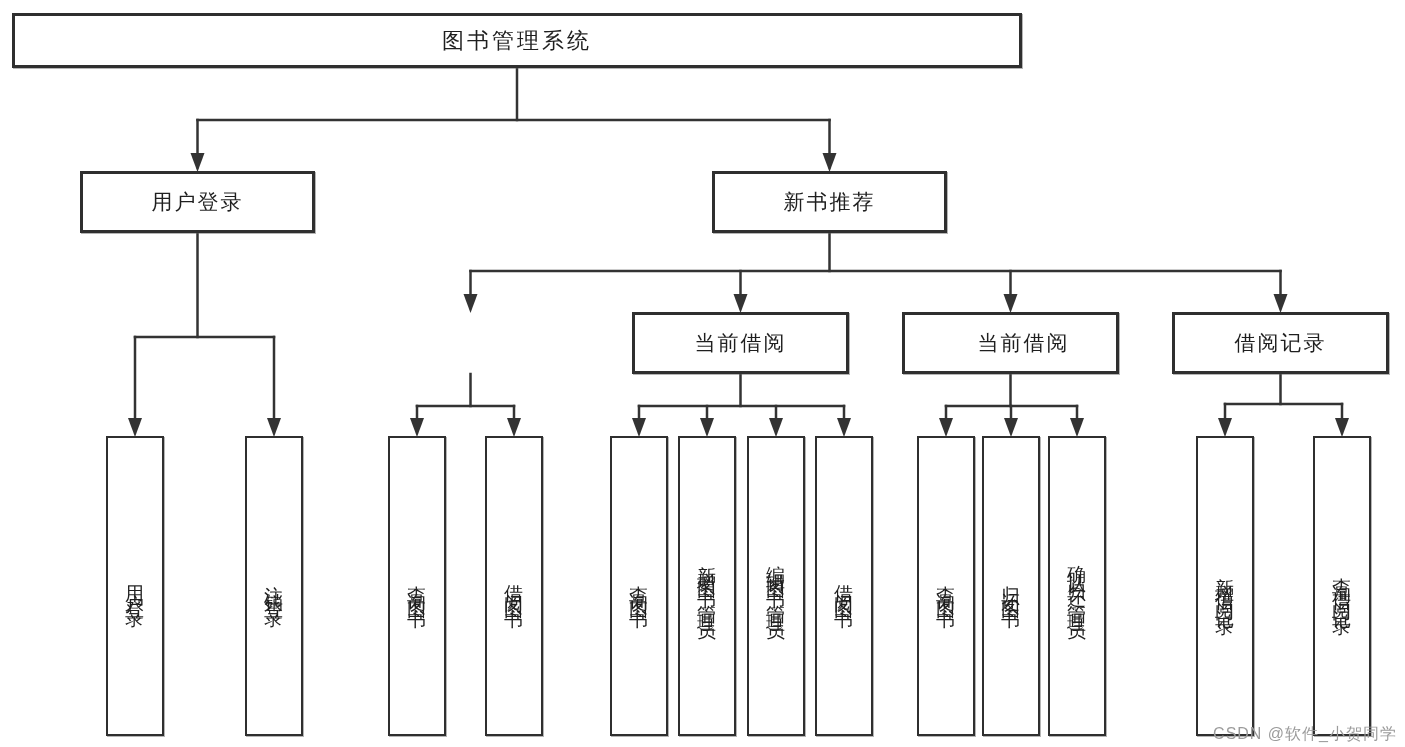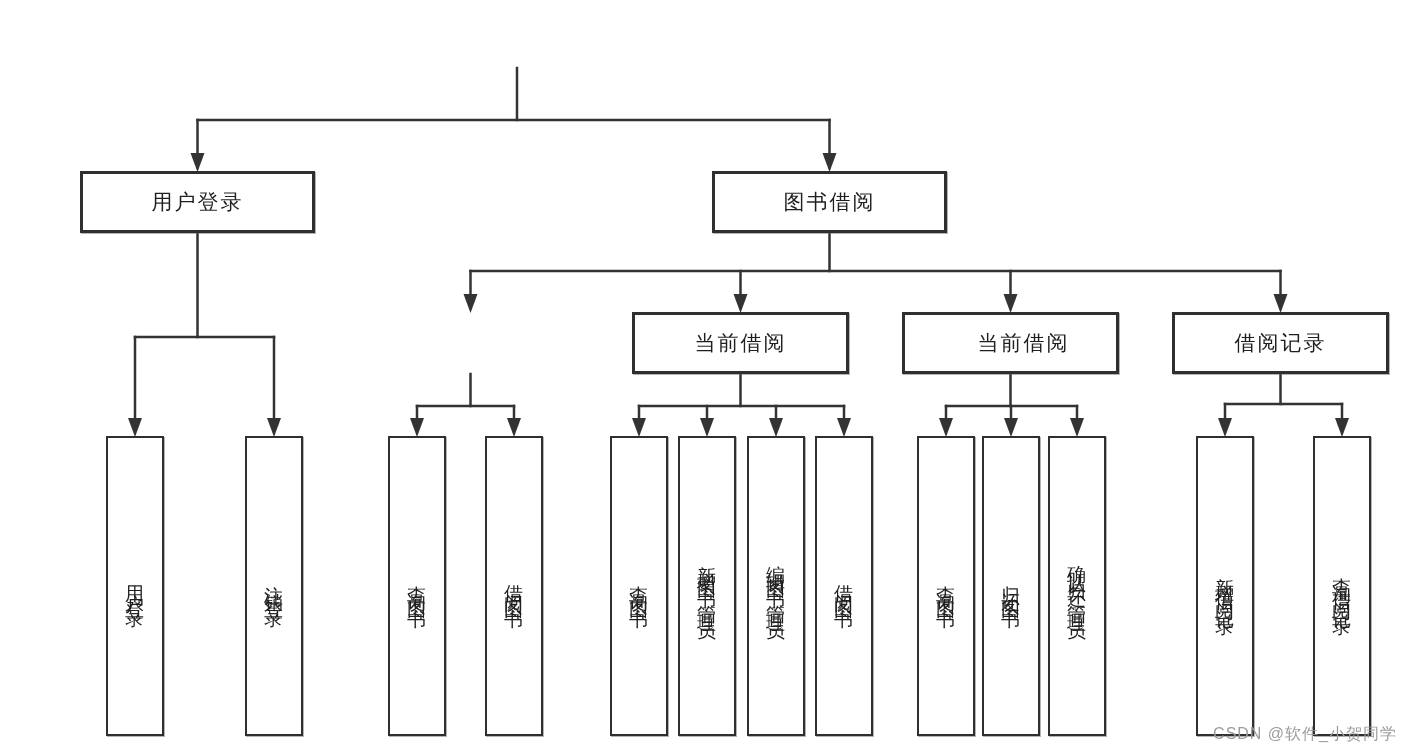--- a/index.html
+++ b/index.html
@@ -132,26 +132,29 @@
     <polygon points="1070,418 1084,418 1077,437"></polygon>
 
     <path d="M1280.5,374 V404"></path>
     <path d="M1225,404 H1342"></path>
     <path d="M1225,404 V430"></path>
     <polygon points="1218,418 1232,418 1225,437"></polygon>
     <path d="M1342,404 V430"></path>
     <polygon points="1335,418 1349,418 1342,437"></polygon>
   </svg>
 
+  <div class="node root" style="left:12px; top:13px; width:1010px; height:55px;">
+    <span>图书管理系统</span>
+  </div>
 
   <div class="node" style="left:80px; top:171px; width:235px; height:62px;">
     <span>用户登录</span>
   </div>
   <div class="node" style="left:712px; top:171px; width:235px; height:62px;">
-    <span>图书借阅</span>
+    <span>新书推荐</span>
   </div>
 
   <div class="node" style="left:632px; top:312px; width:217px; height:62px;">
     <span>当前借阅</span>
   </div>
   <div class="node" style="left:902px; top:312px; width:217px; height:62px;padding-left:26px;">
     <span>当前借阅</span>
   </div>
   <div class="node" style="left:1172px; top:312px; width:217px; height:62px;">
     <span>借阅记录</span>

